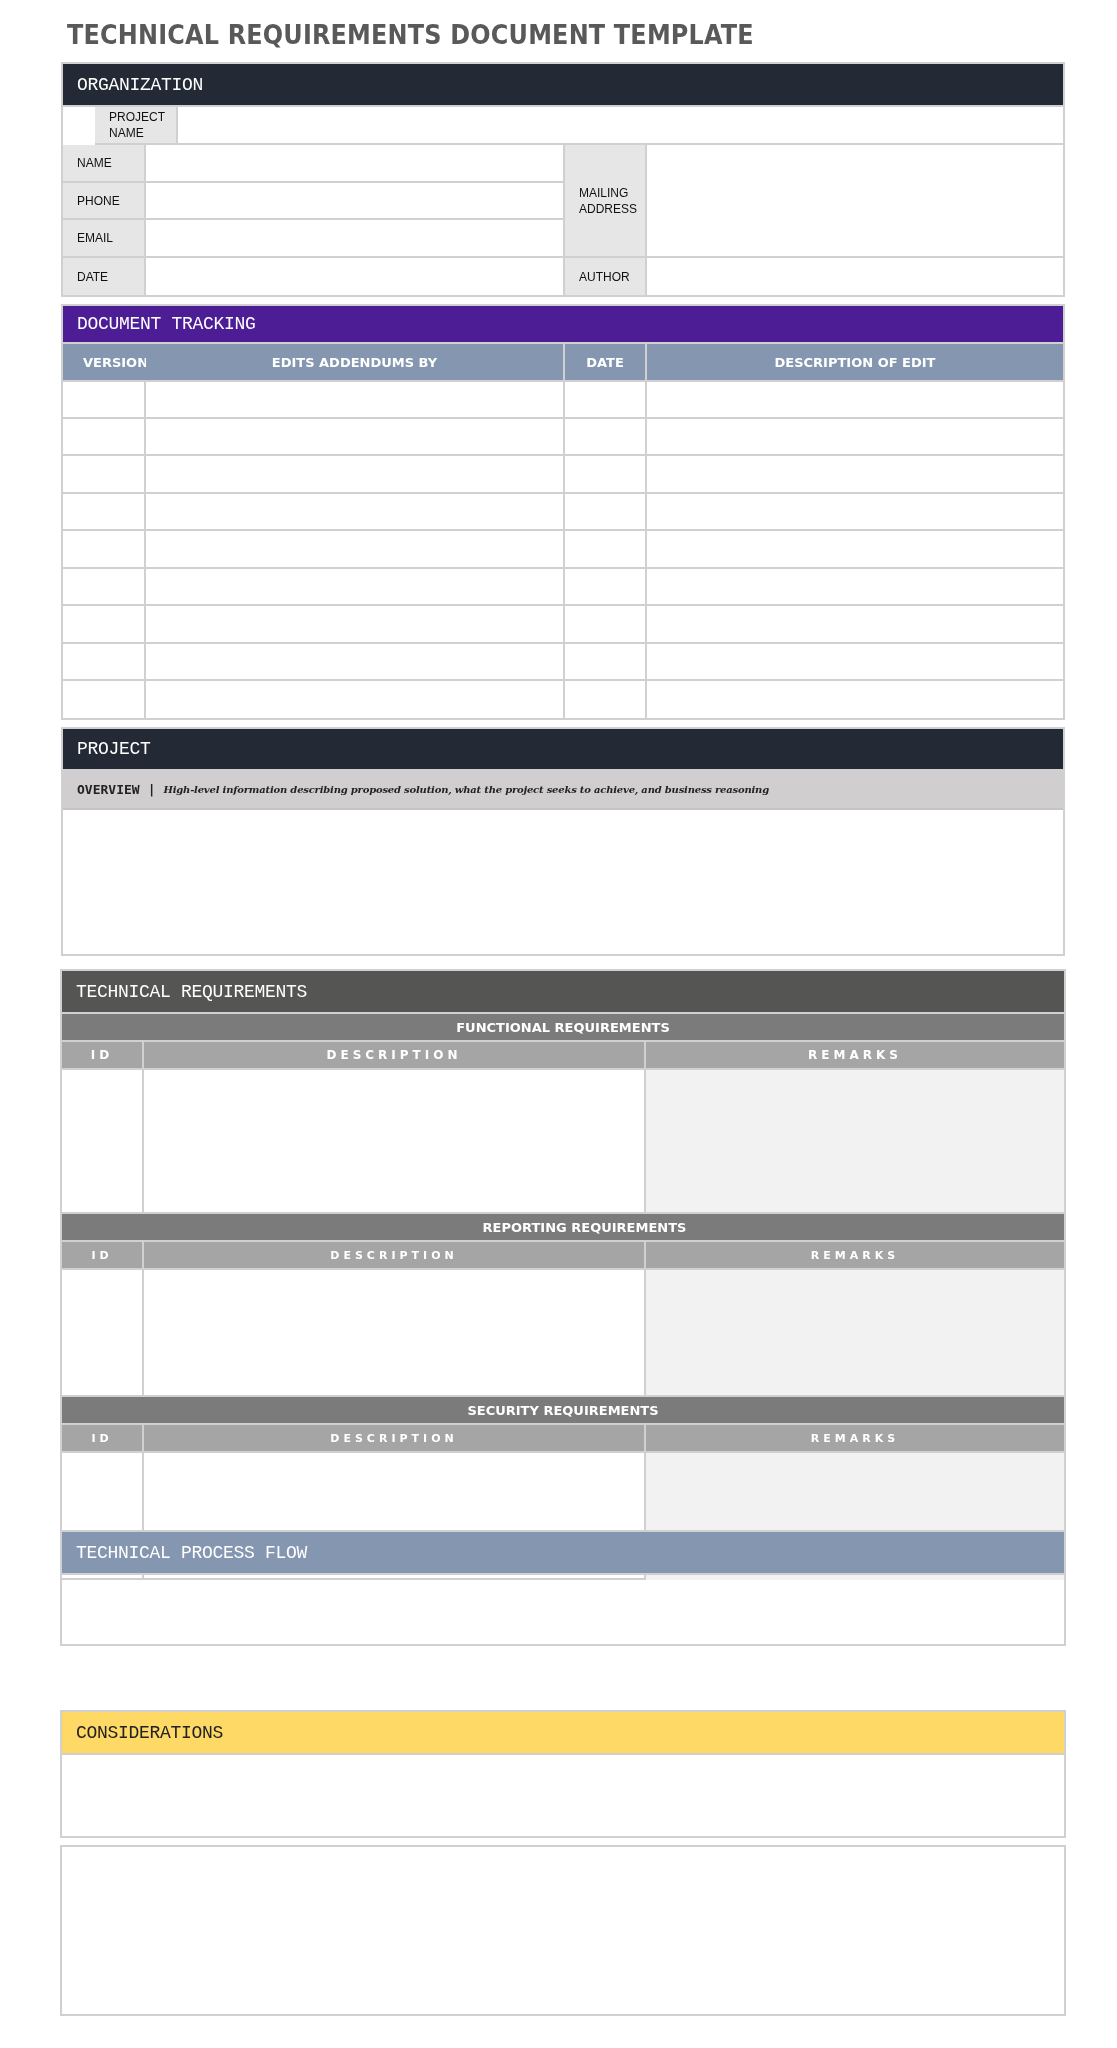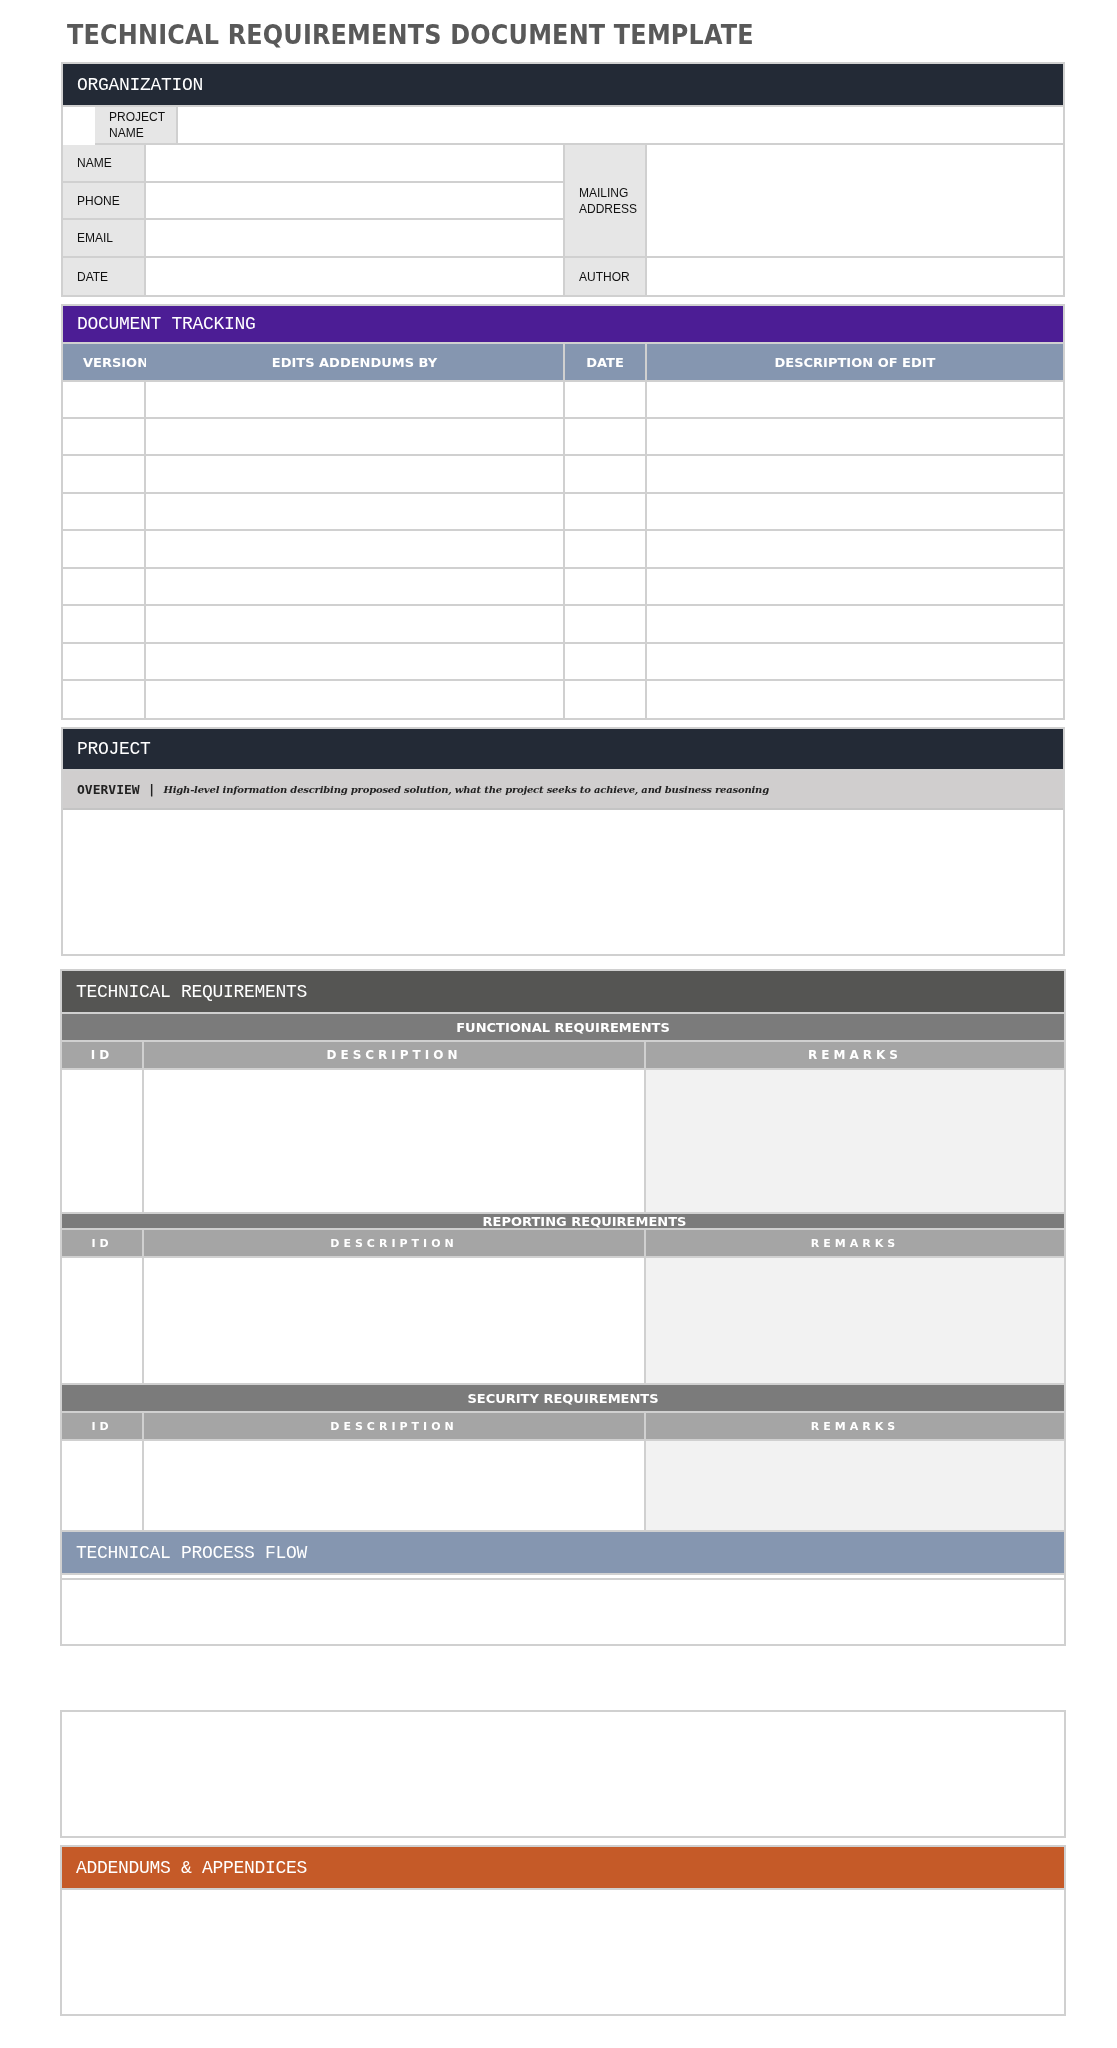--- a/index.html
+++ b/index.html
@@ -130,21 +130,21 @@
   <div class="subbar" style="height:28px;">FUNCTIONAL REQUIREMENTS</div>
   <div class="grid" style="height:172px;">
     <div class="cell colh spaced" style="left:0; top:0; width:82px; height:28px; background:#a5a5a5;">ID</div>
     <div class="cell colh spaced" style="left:82px; top:0; width:502px; height:28px; background:#a5a5a5;">DESCRIPTION</div>
     <div class="cell colh spaced" style="left:584px; top:0; width:418px; height:28px; background:#a5a5a5; border-right:none;">REMARKS</div>
     <div class="cell" style="left:0; top:28px; width:82px; height:144px;"></div>
     <div class="cell" style="left:82px; top:28px; width:502px; height:144px;"></div>
     <div class="cell" style="left:584px; top:28px; width:418px; height:144px; background:#f2f2f2; border-right:none;"></div>
   </div>
 
-  <div class="subbar" style="height:16px;padding-left:43px;">REPORTING REQUIREMENTS</div>
+  <div class="subbar" style="height:28px;padding-left:43px;">REPORTING REQUIREMENTS</div>
   <div class="grid" style="height:155px;">
     <div class="cell colh spaced" style="left:0; top:0; width:82px; height:28px; background:#a5a5a5; font-size:11px;">ID</div>
     <div class="cell colh spaced" style="left:82px; top:0; width:502px; height:28px; background:#a5a5a5; font-size:11px;">DESCRIPTION</div>
     <div class="cell colh spaced" style="left:584px; top:0; width:418px; height:28px; background:#a5a5a5; border-right:none; font-size:11px;">REMARKS</div>
     <div class="cell" style="left:0; top:28px; width:82px; height:127px;"></div>
     <div class="cell" style="left:82px; top:28px; width:502px; height:127px;"></div>
     <div class="cell" style="left:584px; top:28px; width:418px; height:127px; background:#f2f2f2; border-right:none;"></div>
   </div>
 
   <div class="subbar" style="height:28px;">SECURITY REQUIREMENTS</div>
@@ -157,19 +157,19 @@
     <div class="cell" style="left:584px; top:28px; width:418px; height:127px; background:#f2f2f2; border-right:none; border-bottom:none;"></div>
   </div>
 </div>
 
 <div class="block" style="left:60px; top:1530px; width:1006px; height:116px;">
   <div class="hdr" style="height:43px; background:#8596b0; border-bottom:2px solid #d0d0d0;">TECHNICAL PROCESS FLOW</div>
   <div style="height:69px;"></div>
 </div>
 
 <div class="block" style="left:60px; top:1710px; width:1006px; height:128px;">
+  <div class="hdr" style="height:43px; background:#ffd966; color:#222222; border-bottom:2px solid #d0d0d0;">CONSIDERATIONS</div>
   <div style="height:81px;"></div>
 </div>
 
 <div class="block" style="left:60px; top:1845px; width:1006px; height:171px;">
-  <div class="hdr" style="height:43px; background:#c55a28; border-bottom:2px solid #d0d0d0;">ADDENDUMS &amp; APPENDICES</div>
   <div style="height:124px;"></div>
 </div>
 
 </body></html>

